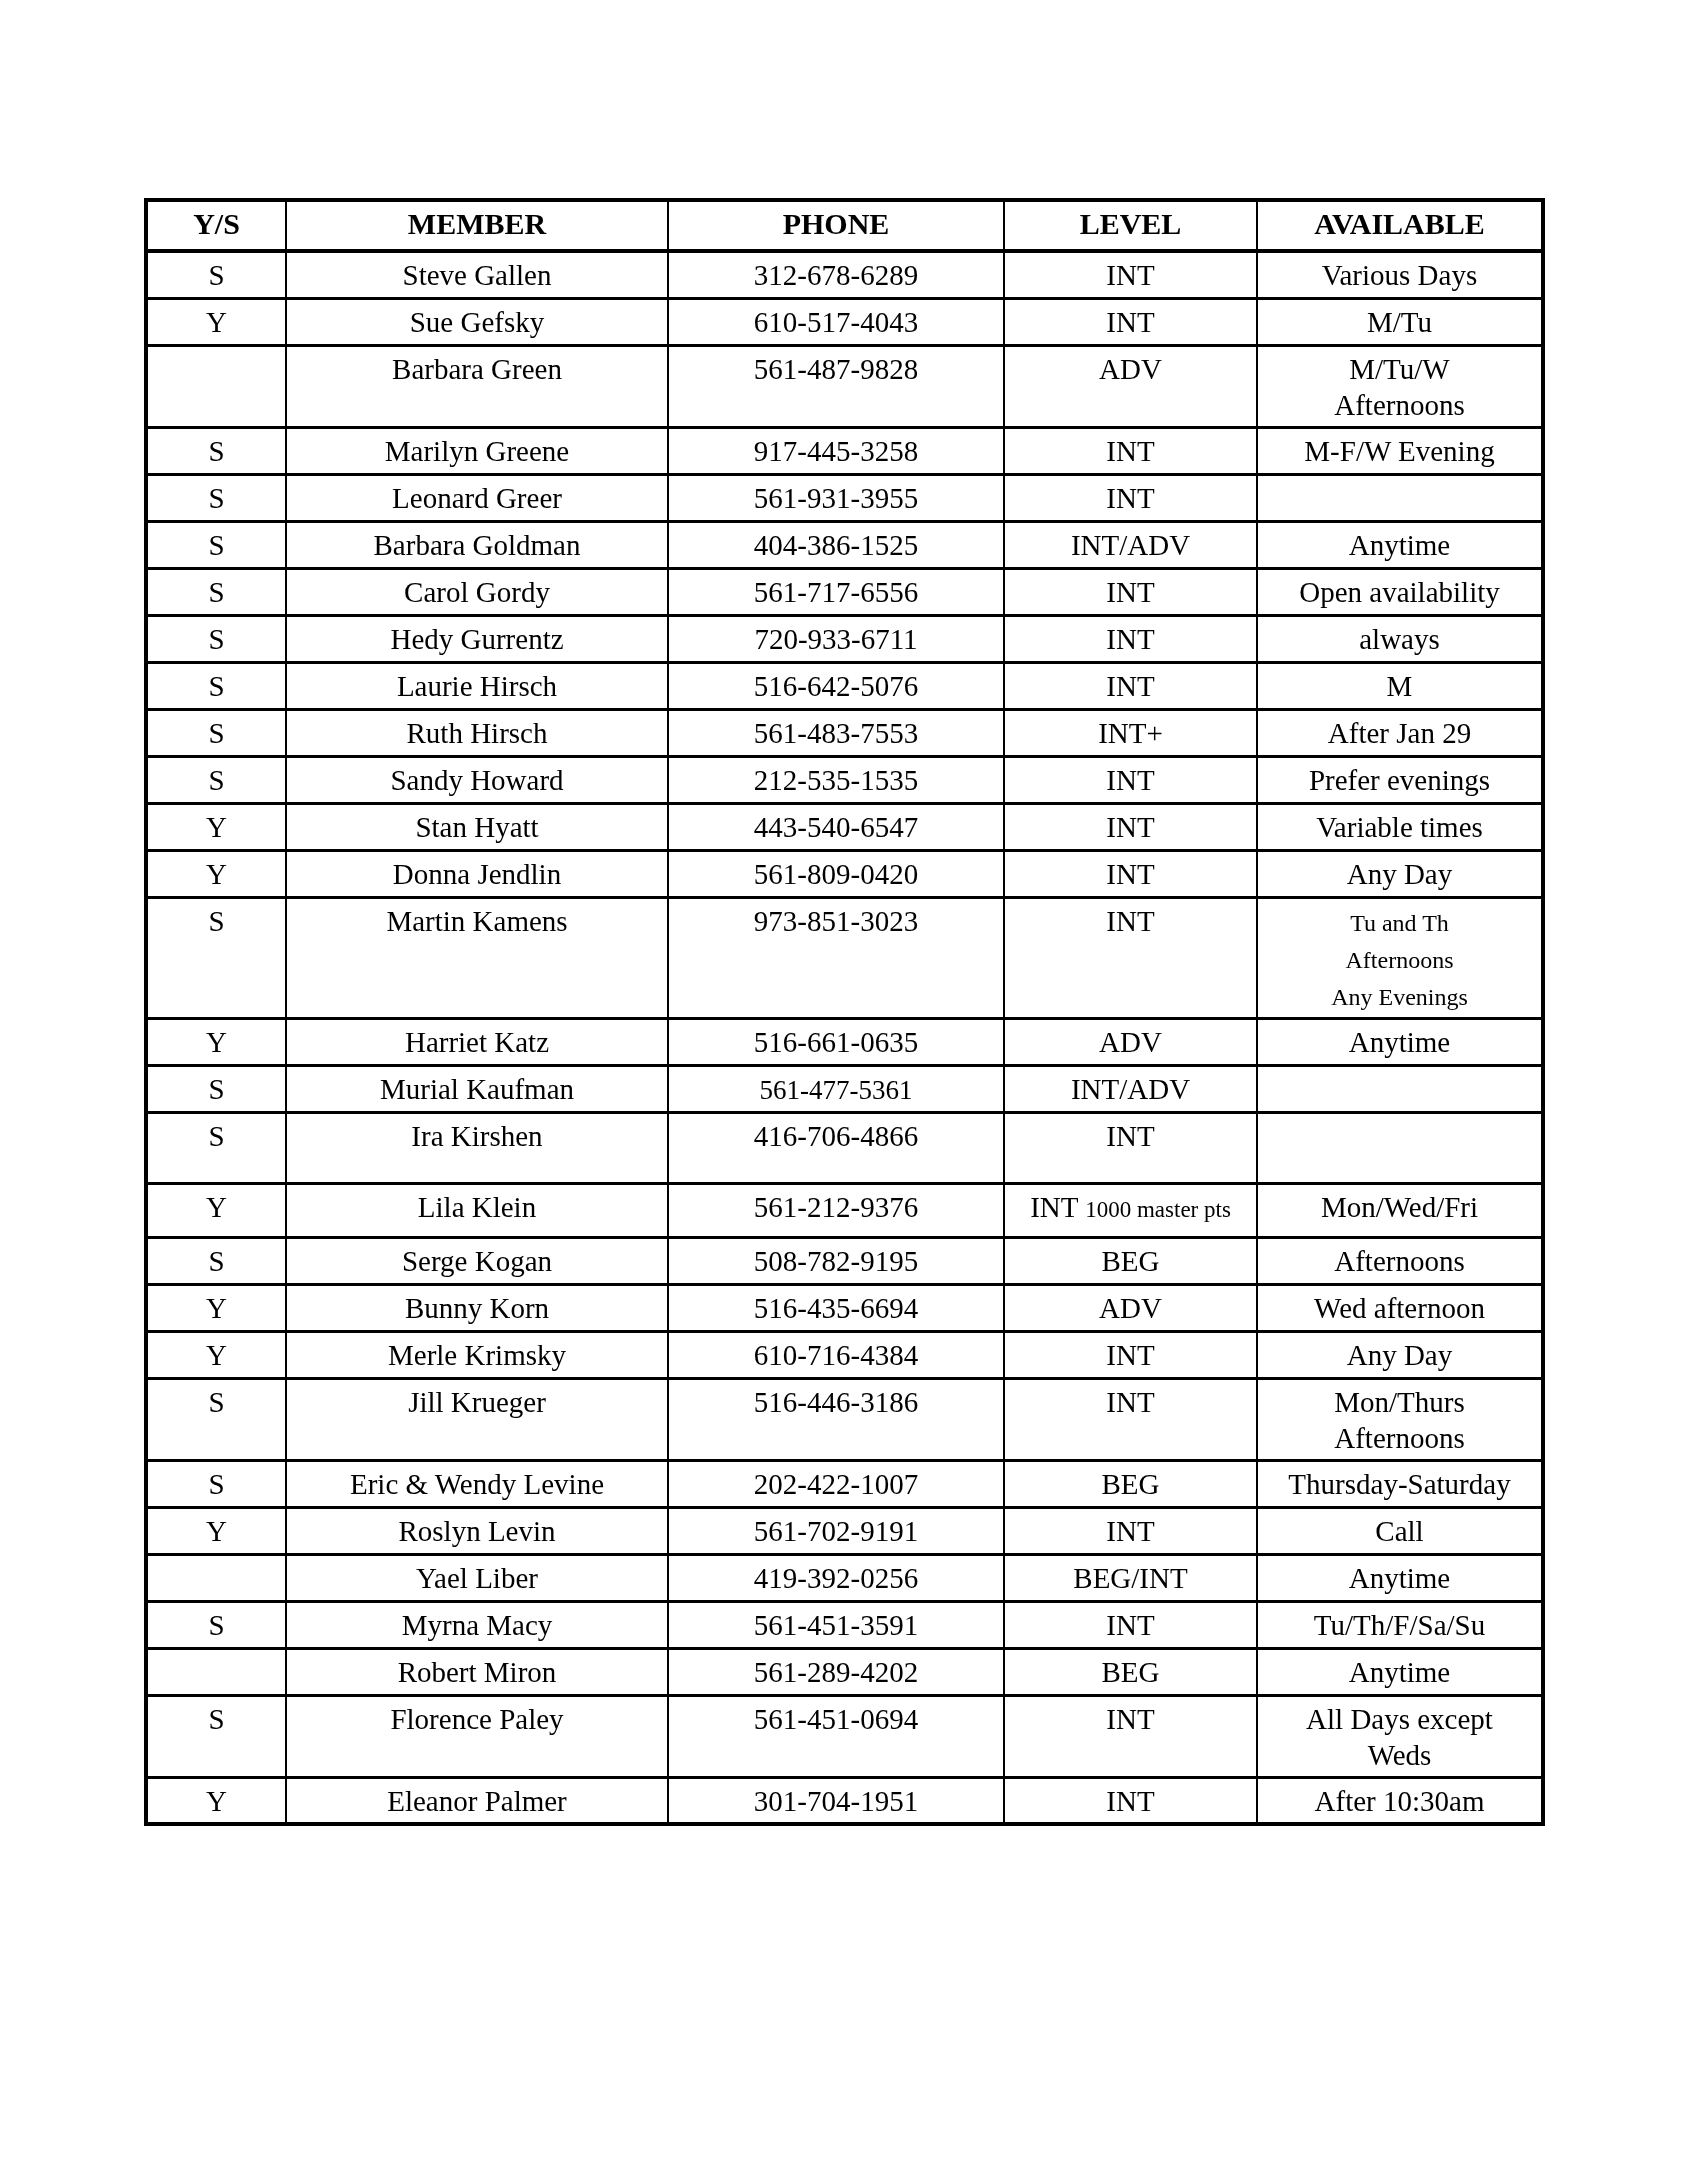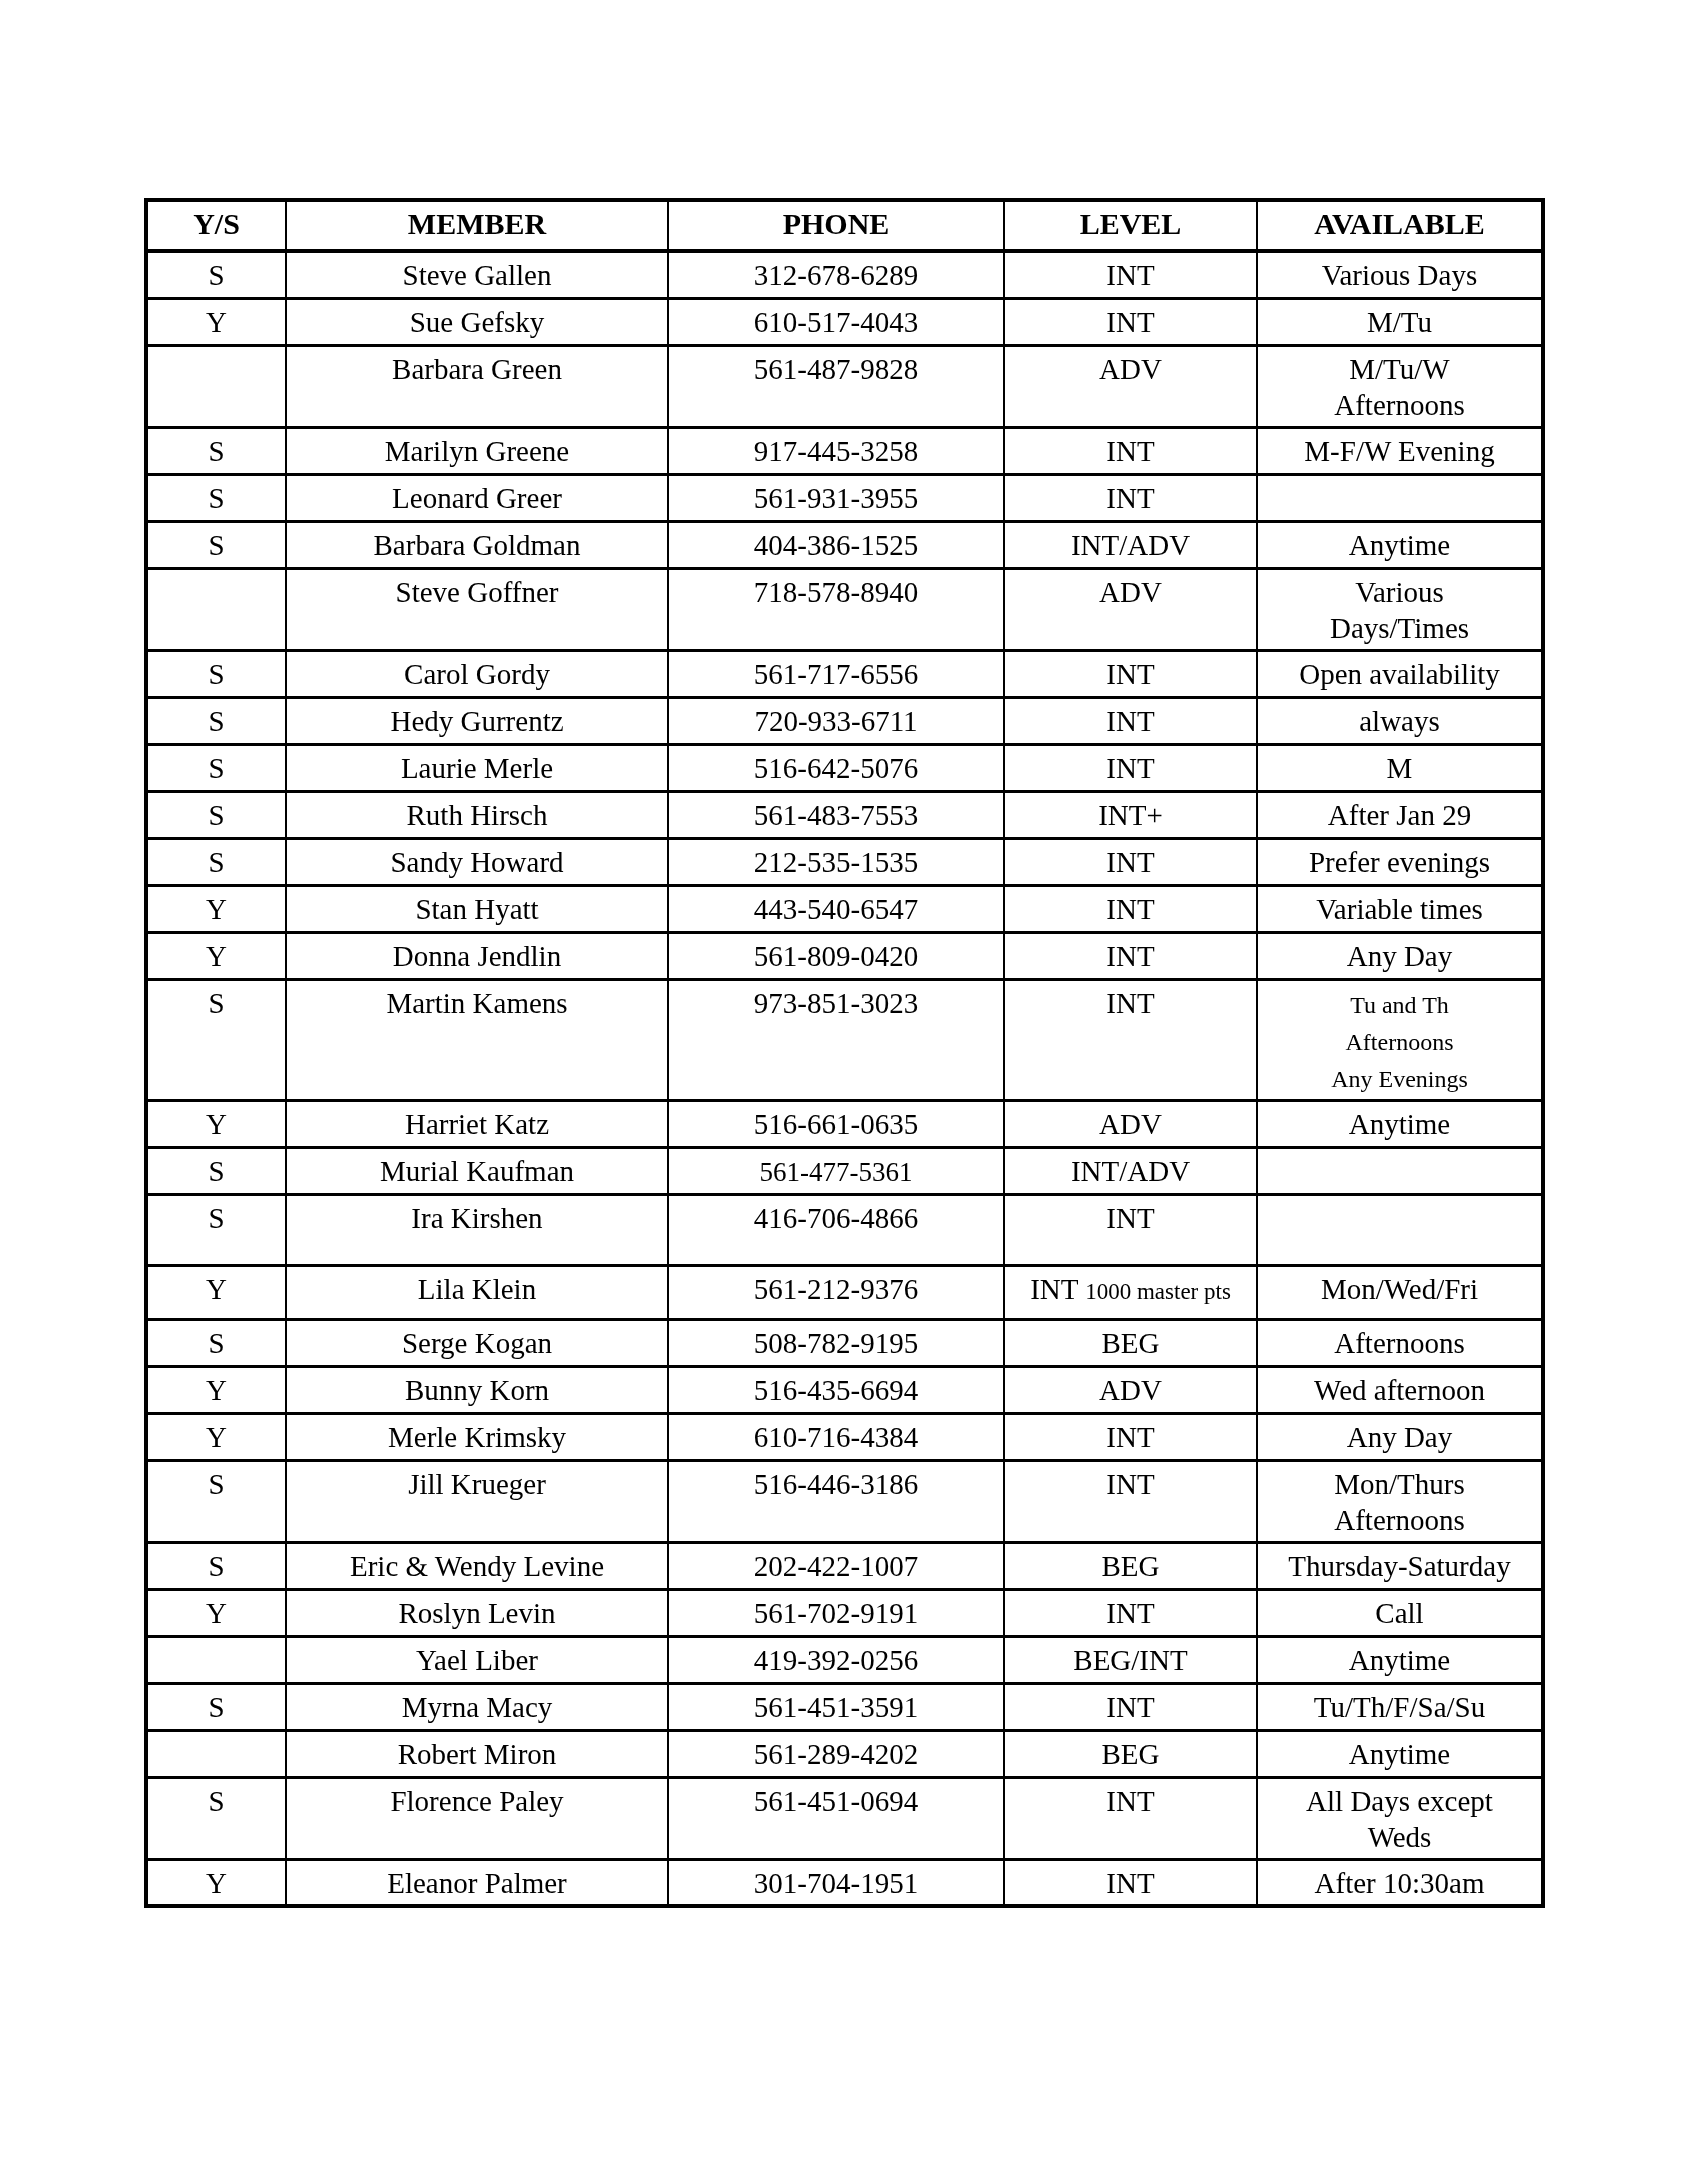--- a/index.html
+++ b/index.html
@@ -129,44 +129,37 @@
             <td>INT</td>
             <td></td>
           </tr>
           <tr>
             <td>S</td>
             <td>Barbara Goldman</td>
             <td>404-386-1525</td>
             <td>INT/ADV</td>
             <td>Anytime</td>
           </tr>
-          <tr style="height: 79px;">
-            <td></td>
-            <td>Steve Goffner</td>
-            <td>718-578-8940</td>
-            <td>ADV</td>
-            <td>Various<br>Days/Times</td>
-          </tr>
           <tr>
             <td>S</td>
             <td>Carol Gordy</td>
             <td>561-717-6556</td>
             <td>INT</td>
             <td>Open availability</td>
           </tr>
           <tr>
             <td>S</td>
             <td>Hedy Gurrentz</td>
             <td>720-933-6711</td>
             <td>INT</td>
             <td>always</td>
           </tr>
           <tr>
             <td>S</td>
-            <td>Laurie Merle</td>
+            <td>Laurie Hirsch</td>
             <td>516-642-5076</td>
             <td>INT</td>
             <td>M</td>
           </tr>
           <tr>
             <td>S</td>
             <td>Ruth Hirsch</td>
             <td>561-483-7553</td>
             <td>INT+</td>
             <td>After Jan 29</td>

